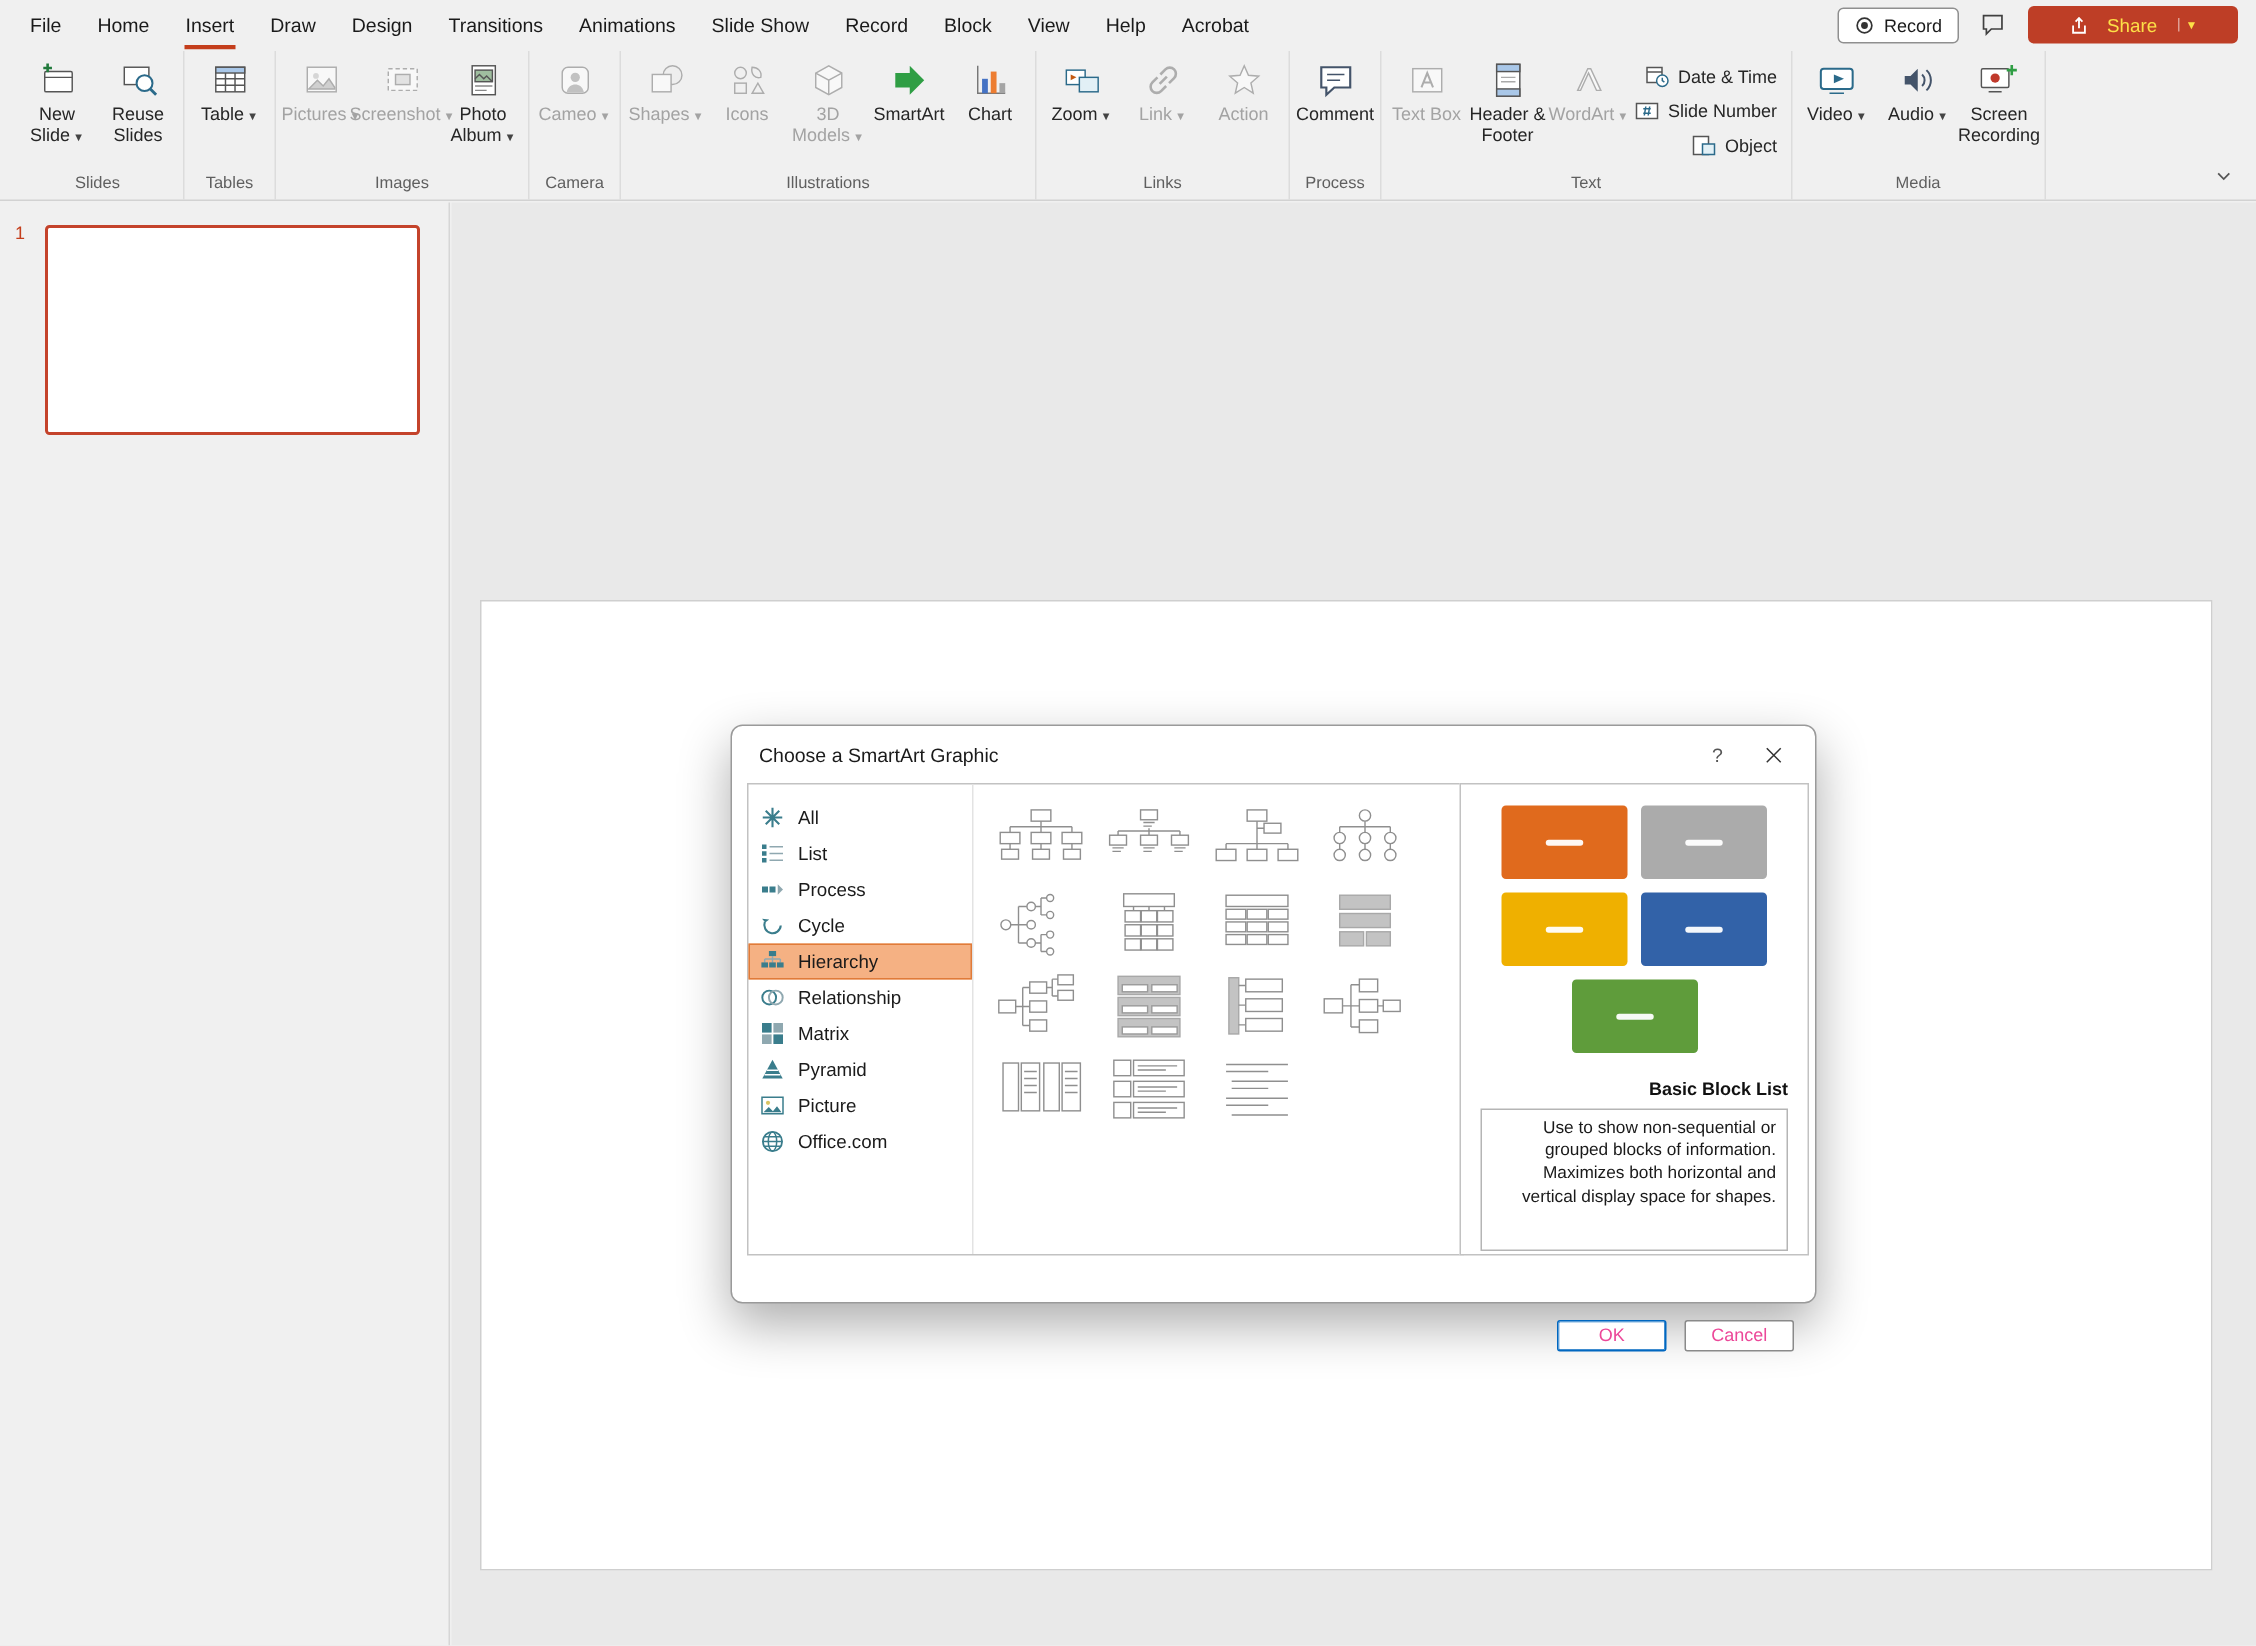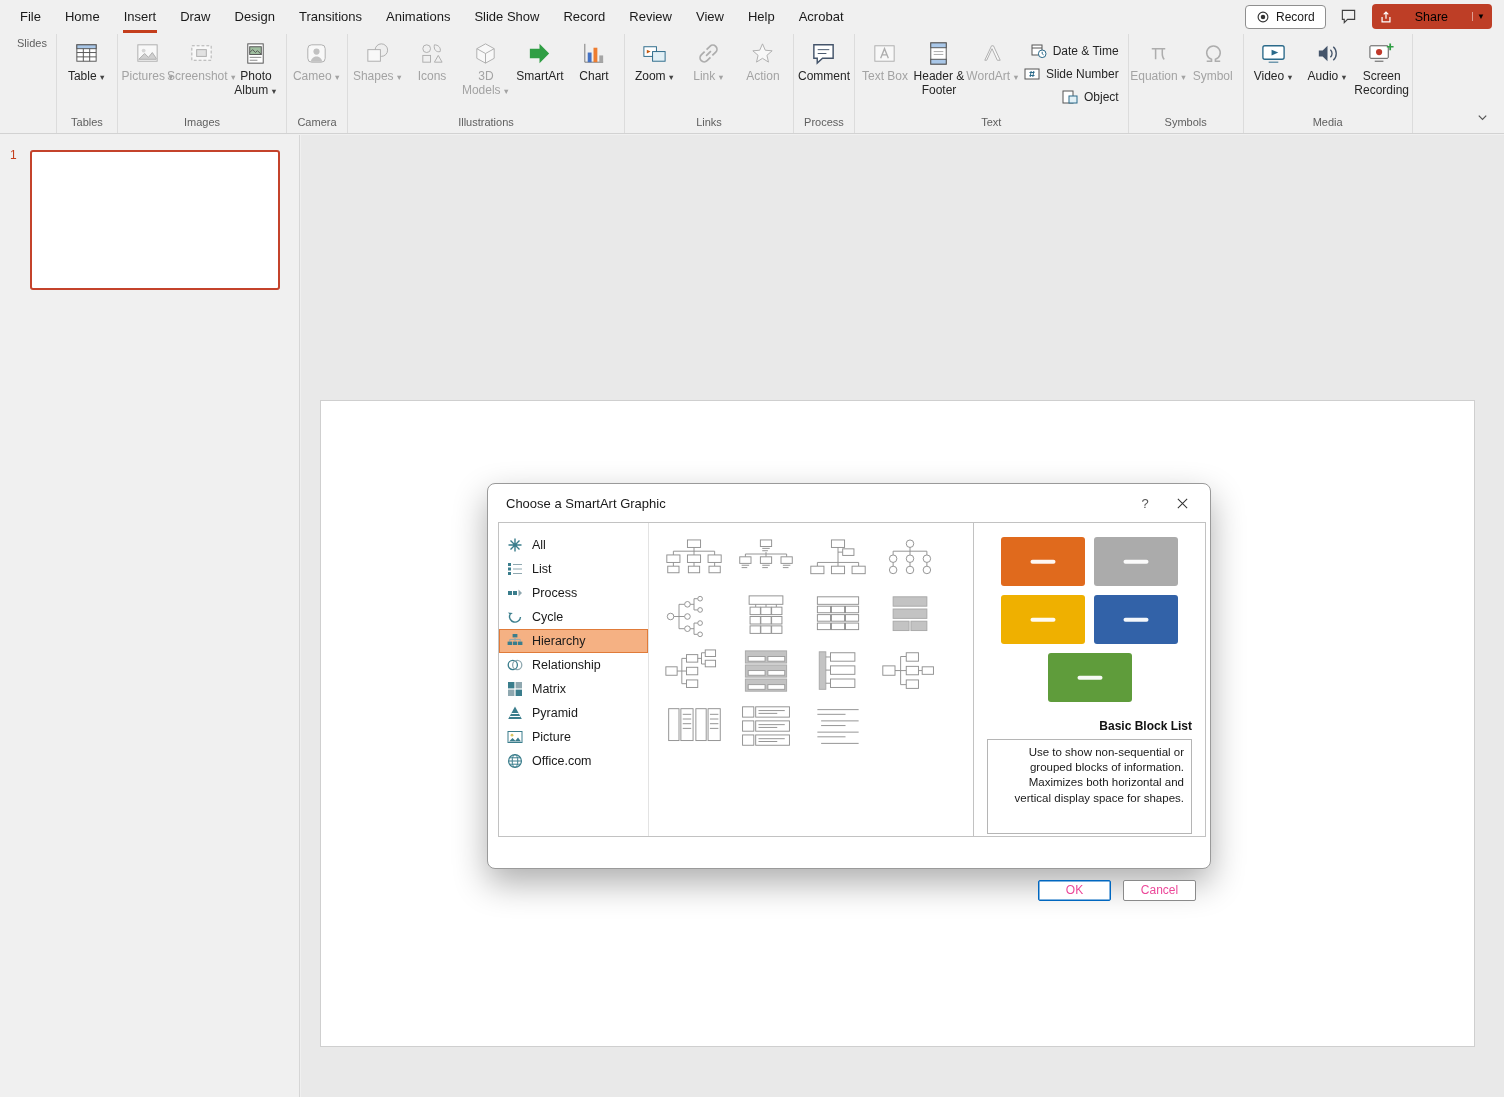--- a/index.html
+++ b/index.html
@@ -9,21 +9,21 @@
   
   .menubar{position:absolute;top:0;left:0;right:0;height:33px;display:flex;align-items:center;background:#f0f0f0;}
   .menu-items{display:flex;height:100%;padding-left:8px;}
   .menu-item{padding:0 12px;font-size:13px;line-height:33px;color:#1a1a1a;position:relative;cursor:default;white-space:nowrap;}
   .menu-item.active::after{content:"";position:absolute;left:11px;right:11px;bottom:0;height:3px;background:#C43E1C;}
   .menubar-right{margin-left:auto;display:flex;align-items:center;gap:9px;padding-right:12px;}
   .record-btn{display:flex;align-items:center;gap:6px;border:1px solid #8f8f8f;background:#fff;border-radius:4px;height:24px;padding:0 10px;font-size:12px;color:#1a1a1a;}
   .record-btn .icon svg{width:14px;height:14px;display:block;}
   .comment-top-btn{width:28px;height:24px;display:flex;align-items:center;justify-content:center;border-radius:4px;}
   .comment-top-btn .icon svg{width:17px;height:17px;display:block;}
-  .share-btn{display:flex;align-items:center;gap:22px;background:#BE3E26;color:#000000;border-radius:4px;height:25px;padding:0 7px;font-size:12.5px;}
+  .share-btn{display:flex;align-items:center;gap:12px;background:#BE3E26;color:#fde047;border-radius:4px;height:25px;padding:0 27px;font-size:12.5px;}
   .share-btn .icon svg{width:14px;height:14px;display:block;}
   .share-chev{font-size:8px;padding-left:4px;border-left:1px solid rgba(255,255,255,.5);margin-left:2px;}
 
   
   .ribbon{position:absolute;top:33px;left:0;right:0;height:101px;background:#f0f0f0;border-bottom:1px solid #d2d2d2;display:flex;align-items:stretch;padding:1px 26px 0 8px;}
   .rgroup{display:flex;flex-direction:column;border-right:1px solid #dcdcdc;padding:0 3px;}
   .rbuttons{flex:1;display:flex;align-items:flex-start;}
   .rgroup-label{font-size:11px;color:#5f5f5f;text-align:center;padding:3px 6px 5px;white-space:nowrap;}
   .rbtn{display:flex;flex-direction:column;align-items:center;width:54px;padding:5px 1px 2px;gap:3px;border-radius:4px;}
   .rbtn .icon{height:28px;display:flex;align-items:center;}
@@ -86,21 +86,21 @@
     <div class="menu-items">
         <div class="menu-item">File</div>
         <div class="menu-item">Home</div>
         <div class="menu-item active">Insert</div>
         <div class="menu-item">Draw</div>
         <div class="menu-item">Design</div>
         <div class="menu-item">Transitions</div>
         <div class="menu-item">Animations</div>
         <div class="menu-item">Slide Show</div>
         <div class="menu-item">Record</div>
-        <div class="menu-item">Review</div>
+        <div class="menu-item">Block</div>
         <div class="menu-item">View</div>
         <div class="menu-item">Help</div>
         <div class="menu-item">Acrobat</div>
       </div>
     <div class="menubar-right">
       <div class="record-btn">
         <span class="icon">
             <svg viewBox="0 0 16 16">
               <circle cx="8" cy="8" r="5.6" fill="none" stroke="#333" stroke-width="1.3"></circle>
               <circle cx="8" cy="8" r="2.6" fill="#333"></circle>
@@ -124,20 +124,42 @@
           </span>
         <span>Share</span>
         <span class="share-chev">▼</span>
       </div>
     </div>
   </div>
 
   <div class="ribbon">
     <div style="display:flex">
         <div class="rgroup">
+          <div class="rbuttons">
+            <div class="rbtn">
+              <span class="icon">
+                <svg viewBox="0 0 28 28">
+                  <rect x="5" y="8" width="19" height="14" rx="1" fill="#fff" stroke="#555"></rect>
+                  <line x1="5" y1="12" x2="24" y2="12" stroke="#555"></line>
+                  <path d="M7 2.5v6M4 5.5h6" stroke="#217a3c" stroke-width="1.8" fill="none"></path>
+                </svg>
+              </span>
+              <span class="rlabel">New Slide<span class="chev">▼</span></span>
+            </div>
+            <div class="rbtn">
+              <span class="icon">
+                <svg viewBox="0 0 28 28">
+                  <rect x="4" y="5" width="17" height="12" fill="#fff" stroke="#555"></rect>
+                  <circle cx="18" cy="16" r="5.5" fill="#fff" stroke="#2b6a8a" stroke-width="1.4"></circle>
+                  <line x1="22" y1="20" x2="26" y2="24" stroke="#2b6a8a" stroke-width="2"></line>
+                </svg>
+              </span>
+              <span class="rlabel">Reuse Slides</span>
+            </div>
+          </div>
           <div class="rgroup-label">Slides</div>
         </div>
         <div class="rgroup">
           <div class="rbuttons">
             <div class="rbtn">
               <span class="icon">
                 <svg viewBox="0 0 28 28">
                   <rect x="4" y="5" width="20" height="17" fill="#fff" stroke="#555"></rect>
                   <rect x="4" y="5" width="20" height="4" fill="#a9c7e8" stroke="#555"></rect>
                   <path d="M4 13h20M4 17.5h20M10.7 9v13M17.3 9v13" stroke="#555" fill="none"></path>
@@ -360,41 +382,20 @@
                   </svg>
                 </span>
                 <span>Object</span>
               </div>
             </div>
           </div>
           <div class="rgroup-label">Text</div>
         </div>
         <div class="rgroup">
           <div class="rbuttons">
-            <div class="rbtn disabled">
-              <span class="icon">
-                <svg viewBox="0 0 28 28">
-                  <path d="M7 9h14M11 9v11M18 9c0 5-1 9 2 11" fill="none" stroke="#777" stroke-width="1.6"></path>
-                </svg>
-              </span>
-              <span class="rlabel">Equation<span class="chev">▼</span></span>
-            </div>
-            <div class="rbtn disabled">
-              <span class="icon">
-                <svg viewBox="0 0 28 28">
-                  <path d="M8 22h5v-2a7 7 0 114 0v2h5" fill="none" stroke="#777" stroke-width="1.6"></path>
-                </svg>
-              </span>
-              <span class="rlabel">Symbol</span>
-            </div>
-          </div>
-          <div class="rgroup-label">Symbols</div>
-        </div>
-        <div class="rgroup">
-          <div class="rbuttons">
             <div class="rbtn">
               <span class="icon">
                 <svg viewBox="0 0 28 28">
                   <rect x="3" y="6" width="22" height="14" rx="2" fill="#fff" stroke="#2b6a8a" stroke-width="1.4"></rect>
                   <path d="M12 10l7 3-7 3z" fill="#2b6a8a" stroke="none"></path>
                   <path d="M9 23h10" stroke="#2b6a8a" fill="none"></path>
                 </svg>
               </span>
               <span class="rlabel">Video<span class="chev">▼</span></span>
             </div>

